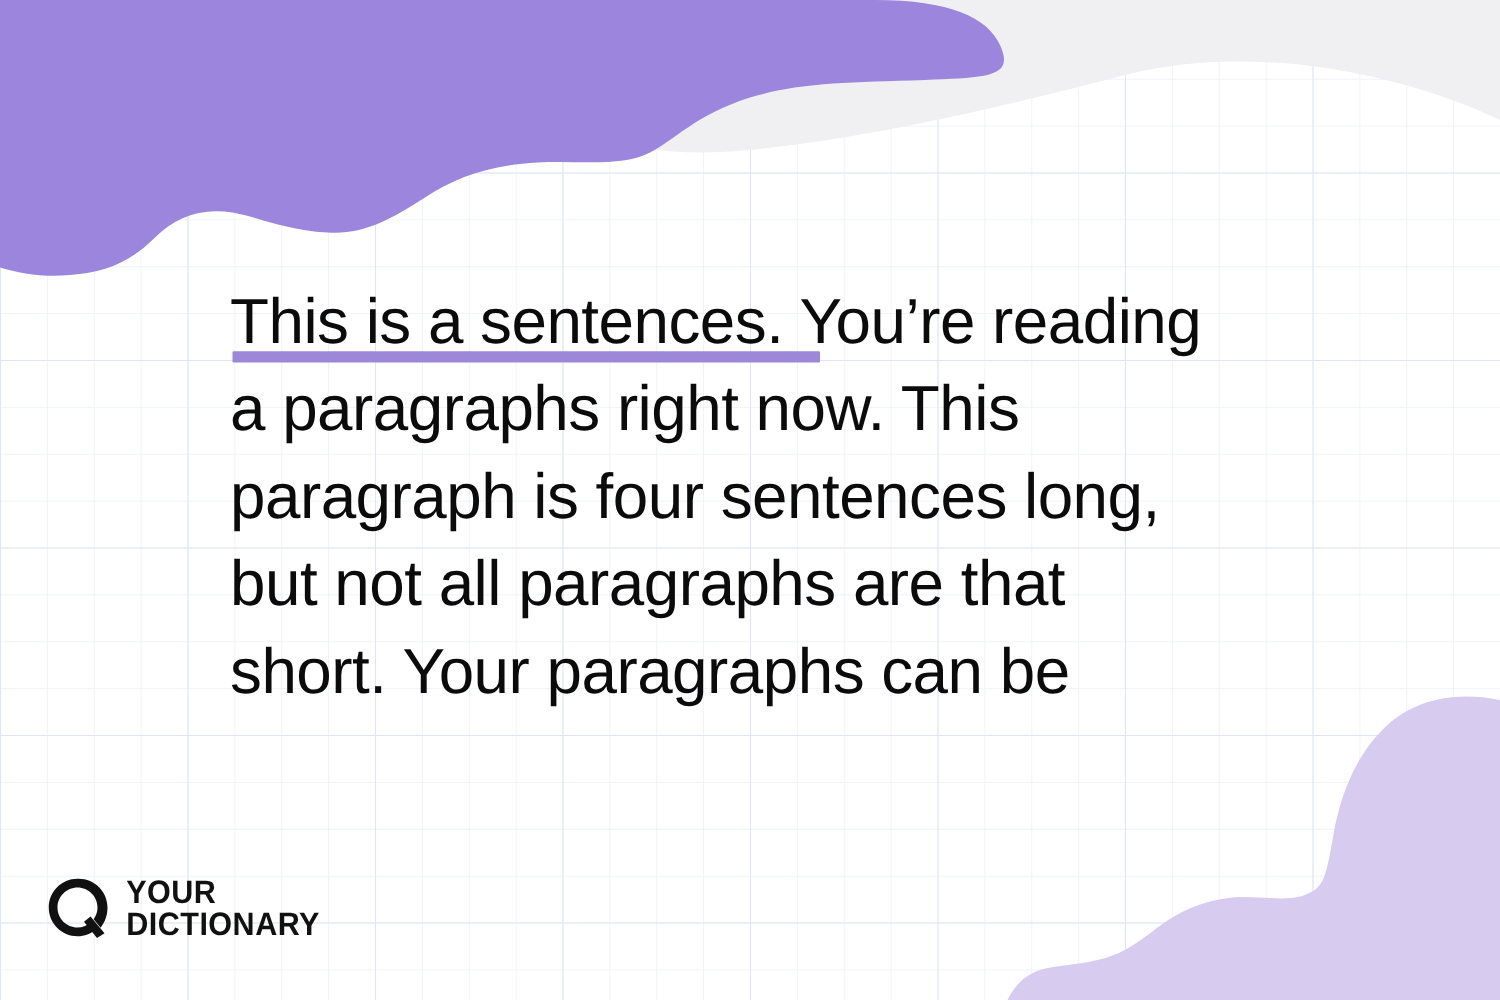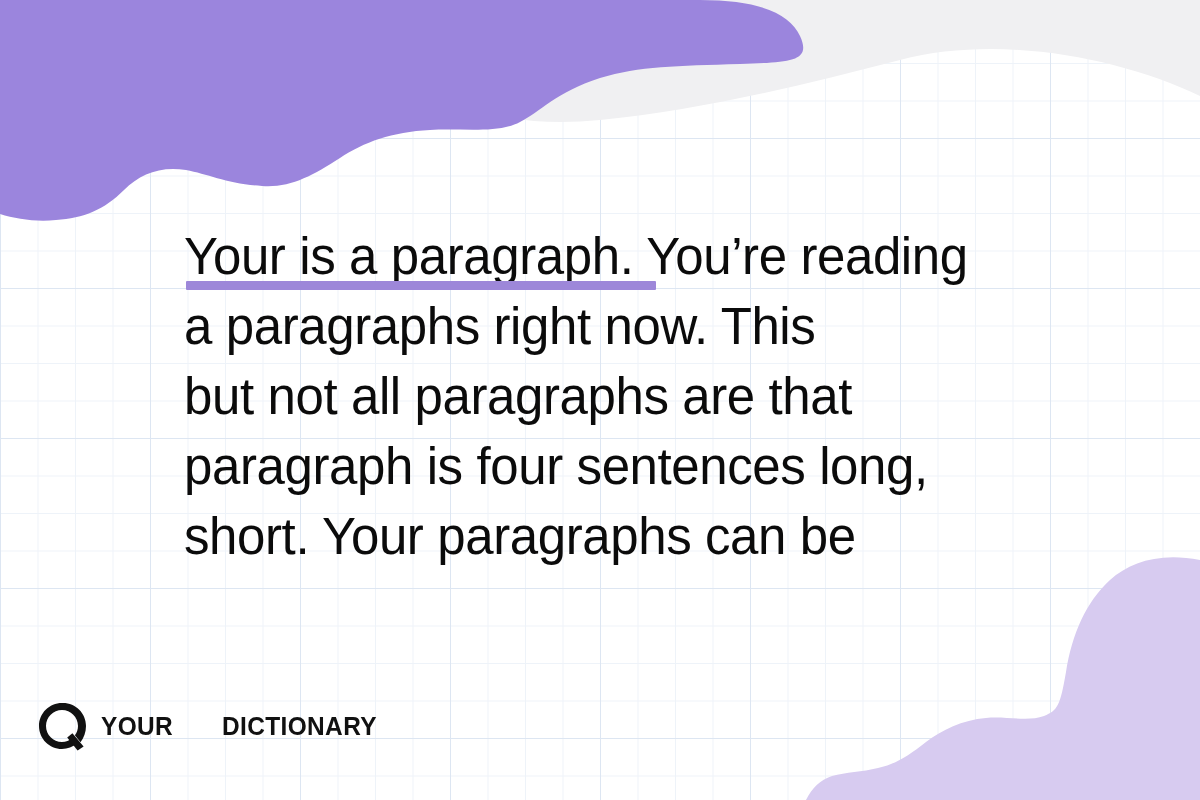--- a/index.html
+++ b/index.html
@@ -81,24 +81,23 @@
     left: 36px;
     top: 700px;
     z-index: 7;
     display: flex;
     align-items: center;
     gap: 13px;
   }
   .logo-mark { width: 52px; height: 52px; display:block; flex: none; }
   .logo-wordmark {
     display: flex;
-    flex-direction: row;
+    flex-direction: column;
     justify-content: center;
     color: #111111;
-    gap: 44px;
   }
   .logo-line {
     font-family: "Liberation Sans", sans-serif;
     font-weight: 700;
     font-size: 26px;
     line-height: 26px;
     letter-spacing: 0.4px;
     color: #111111;
     transform: scaleX(0.94);
     transform-origin: left center;
@@ -143,24 +142,24 @@
                C 962,720 942,730 926,742
                C 908,756 896,764 878,768
                C 862,772 846,772 832,776
                C 820,780 812,788 806,800
                L 1200,800 Z" fill="#d7cbf0"></path>
     </svg>
   </div>
 
   <div class="paragraph-block">
     <p class="paragraph-text">
-      <span class="ln">Your is a paragraph. You’re reading</span>
+      <span class="ln">This is a sentences. You’re reading</span>
       <span class="ln">a paragraphs right now. This</span>
+      <span class="ln">paragraph is four sentences long,</span>
       <span class="ln">but not all paragraphs are that</span>
-      <span class="ln">paragraph is four sentences long,</span>
       <span class="ln">short. Your paragraphs can be</span>
     </p>
   </div>
 
   <div class="accent-underline"></div>
 
   <div class="logo">
     <svg class="logo-mark" viewBox="0 0 52 52" xmlns="http://www.w3.org/2000/svg" aria-hidden="true">
       <path d="M26 3
                C13.3 3 3 13.3 3 26

